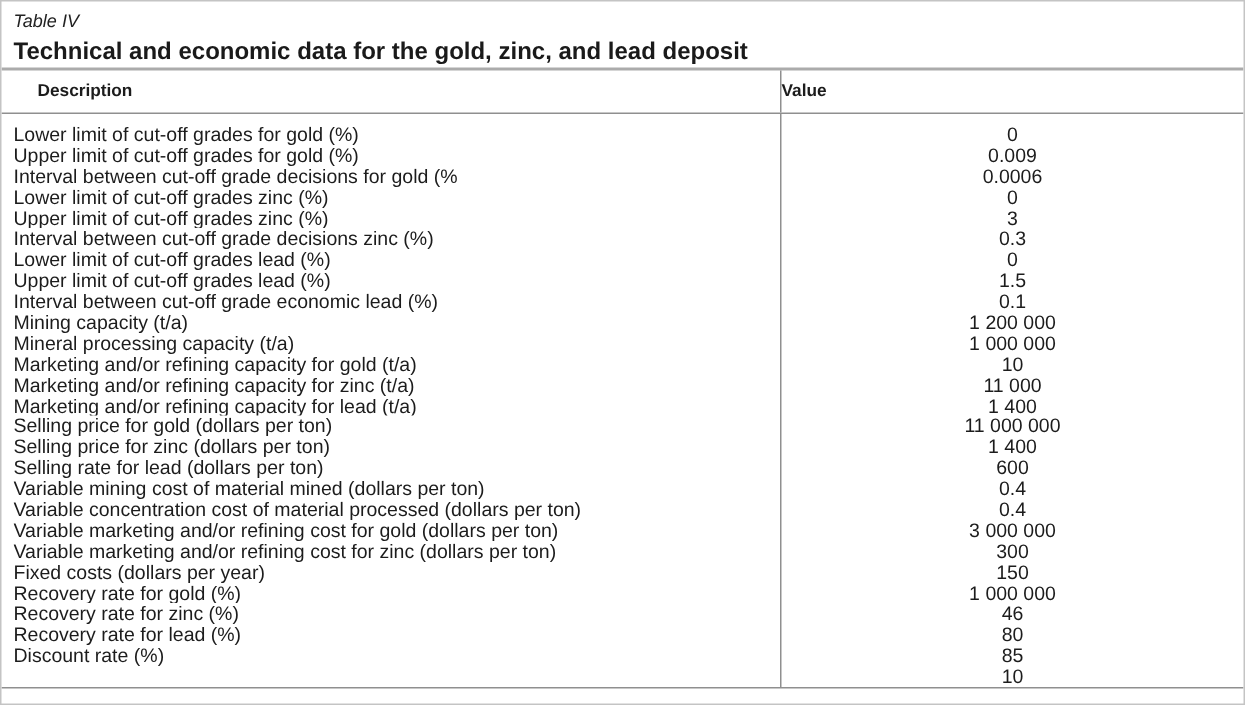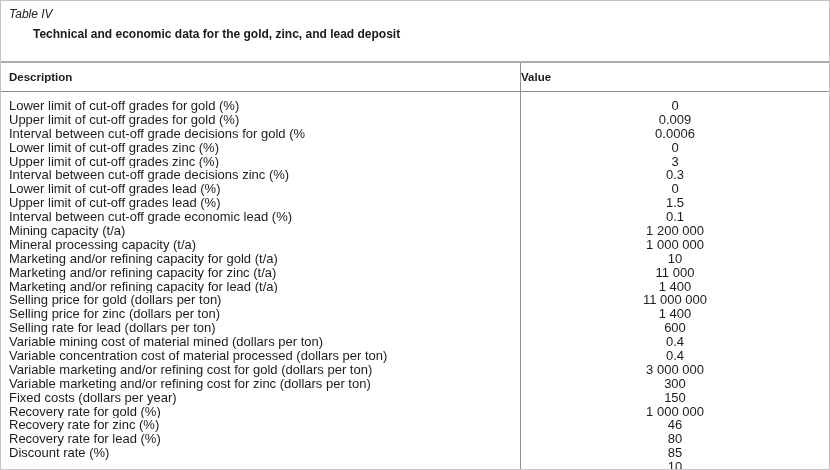--- a/index.html
+++ b/index.html
@@ -13,50 +13,49 @@
     width: 830px;
     height: 470px;
     box-sizing: border-box;
     border: 1px solid #c4c4c4;
     background: #ffffff;
     color: #1c1c1c;
     overflow: hidden;
   }
   .caption {
     box-sizing: border-box;
-    height: 62px;
+    height: 46px;
     padding: 6px 8px 0 8px;
     border-bottom: 2px solid #ababab;
   }
   .table-label {
     font-style: italic;
     font-size: 12px;
     line-height: 15px;
     color: #222222;
   }
   .table-title {
     font-weight: bold;
-    font-size: 12px;
+    font-size: 16px;
     line-height: 19px;
     margin-top: 3px;
     color: #1a1a1a;
-    margin-left: 24px;
   }
   .header-row {
     box-sizing: border-box;
     display: flex;
     height: 29px;
     border-bottom: 1px solid #8f8f8f;
   }
   .cell-desc {
     box-sizing: border-box;
     width: 520px;
     flex: 0 0 520px;
     border-right: 1px solid #8f8f8f;
-    padding-left: 8px;
+    padding-left: 24px;
     text-align: left;
   }
   .cell-val {
     box-sizing: border-box;
     flex: 1 1 auto;
     text-align: left;
   }
   .header-row .cell-desc,
   .header-row .cell-val {
     font-weight: bold;

